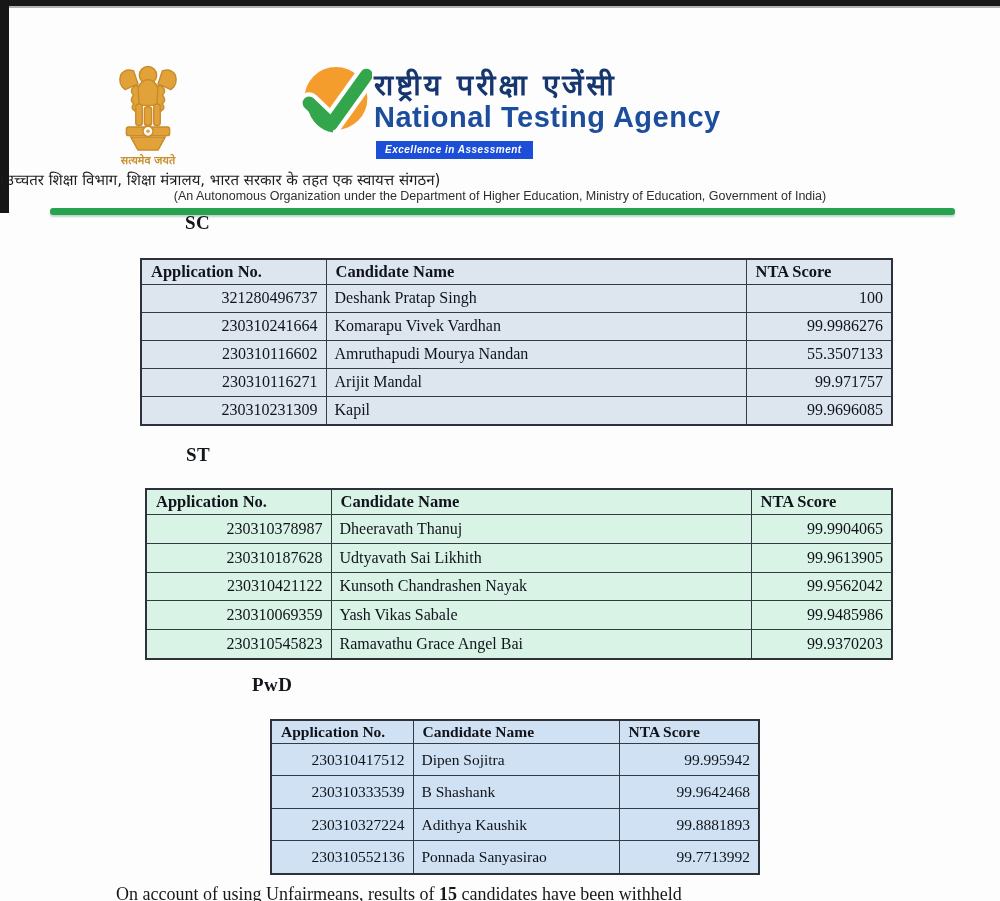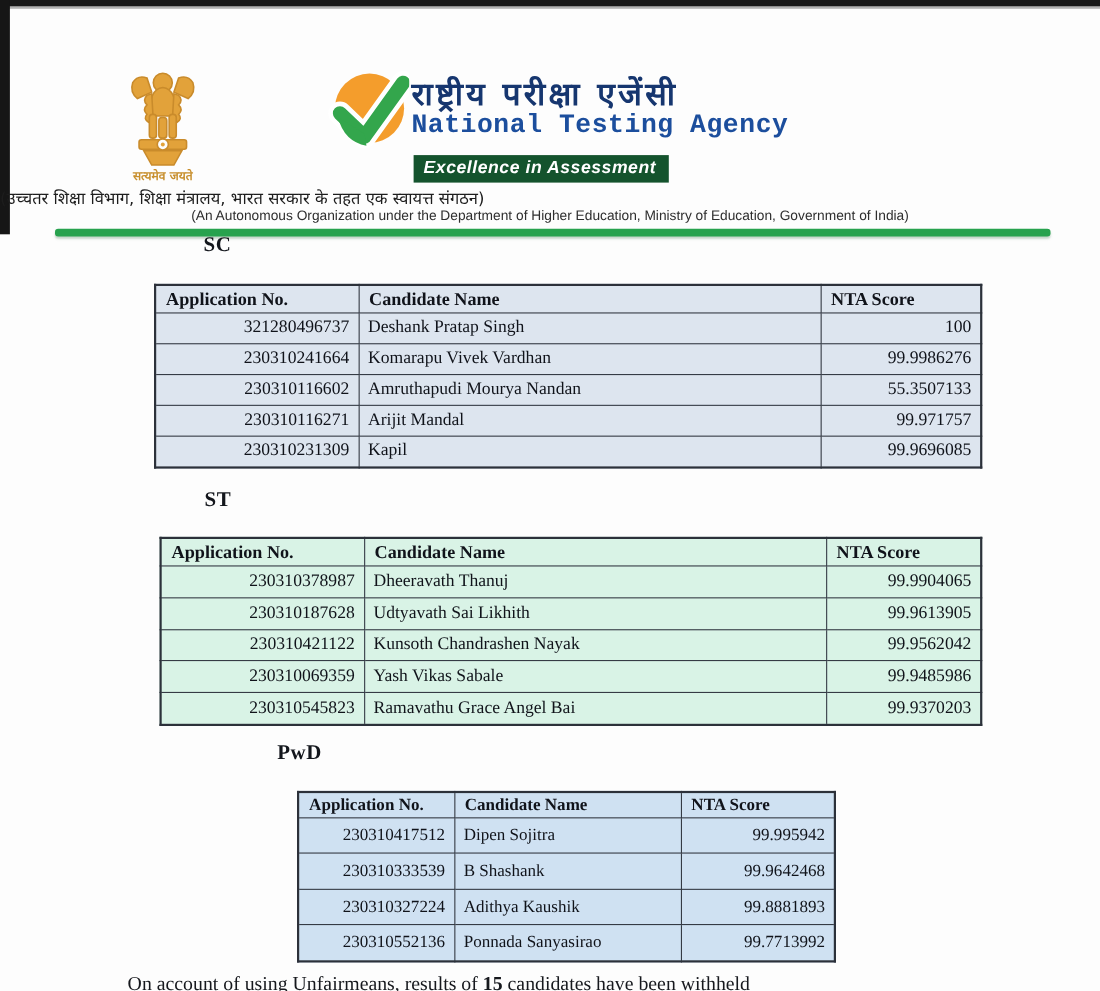--- a/index.html
+++ b/index.html
@@ -21,27 +21,27 @@
     font-family:"DejaVu Sans", sans-serif; font-size:11px; font-weight:bold; color:#c8902f;
   }
   .nta-logo { position:absolute; left:298px; top:62px; width:74px; height:86px; }
   .org-hindi {
     position:absolute; left:374px; top:64px; width:420px;
     font-family:"DejaVu Sans", sans-serif; font-size:29px; font-weight:600;
     color:#16366f; letter-spacing:3px; white-space:nowrap;
   }
   .org-english {
     position:absolute; left:374px; top:101px; width:420px;
-    font-family:Liberation Mono, monospace; font-size:24px; font-weight:bold;
+    font-family:Liberation Sans, sans-serif; font-size:29px; font-weight:bold;
     color:#1c4e9d; white-space:nowrap; letter-spacing:0.5px;
   }
   .tagline-badge {
     position:absolute; left:376px; top:141px;
-    background:#14532d; color:#ffffff;
-    font-family:"Liberation Sans", sans-serif; font-size:16px; font-weight:bold; font-style:italic;
+    background:#1d4ed8; color:#ffffff;
+    font-family:"Liberation Sans", sans-serif; font-size:10px; font-weight:bold; font-style:italic;
     padding:3px 11px 4px 9px; letter-spacing:0.5px;
   }
   .sub-hindi {
     position:absolute; left:0; top:169px; width:1000px; text-align:left;
     font-family:"DejaVu Sans", sans-serif; font-size:15px; color:#1d1d1d;
   }
   .sub-english {
     position:absolute; left:0; top:189px; width:1000px; text-align:center;
     font-family:"Liberation Sans", sans-serif; font-size:12.5px; color:#2e2e2e;
   }

